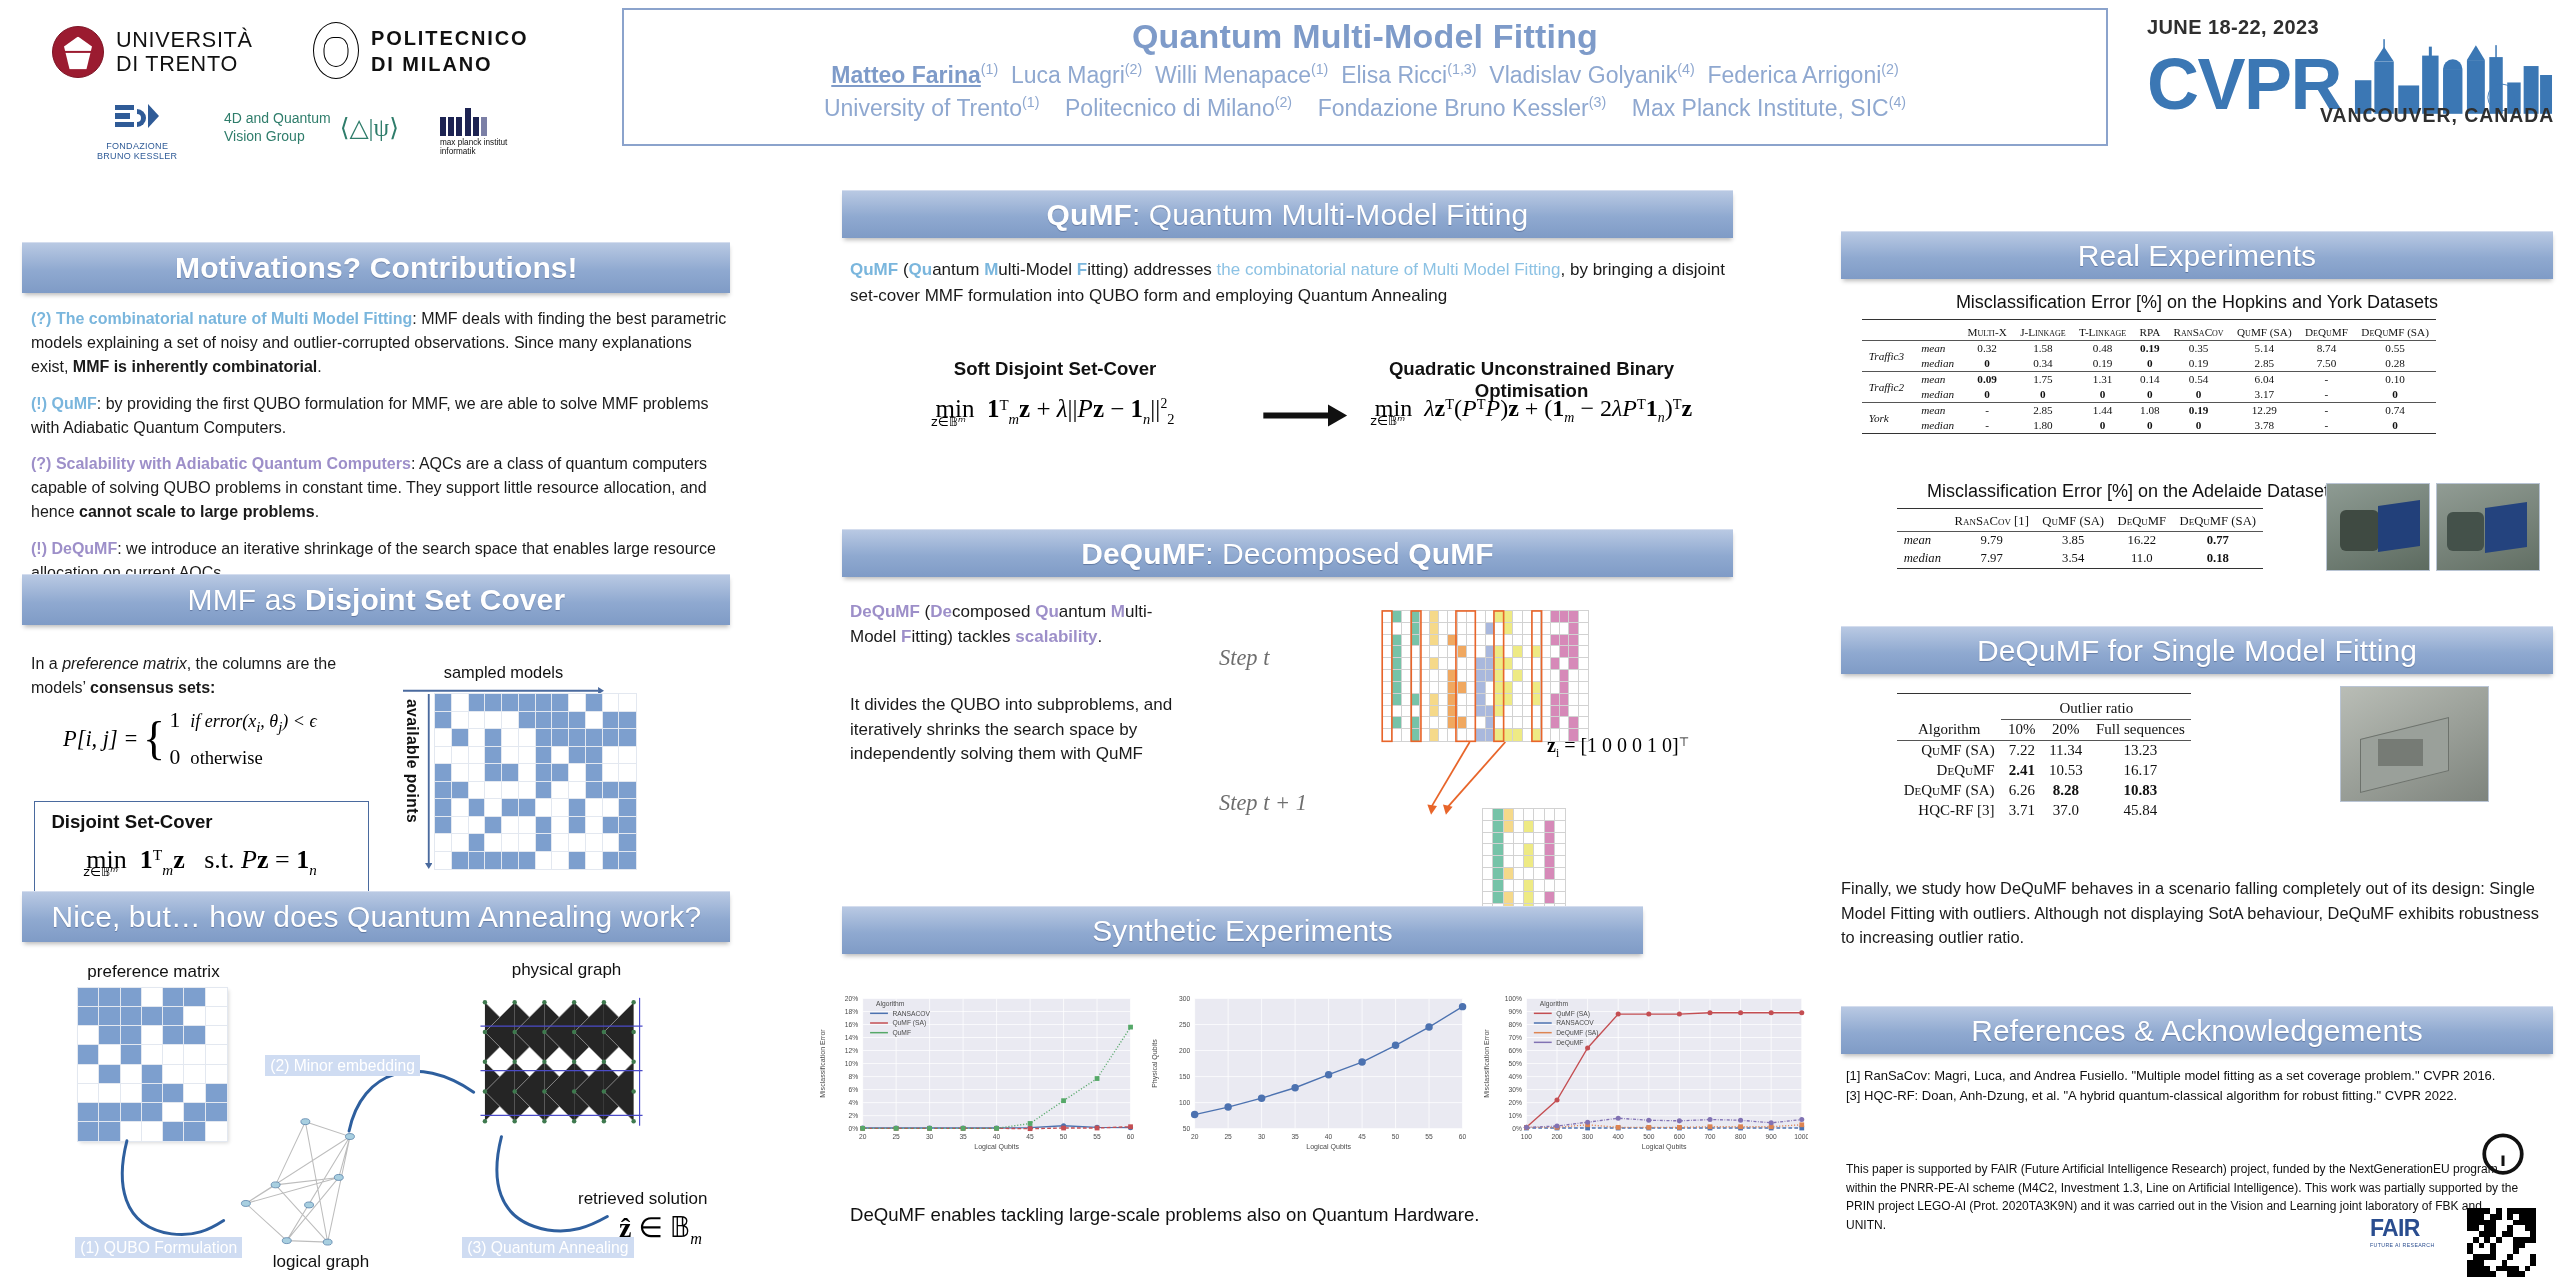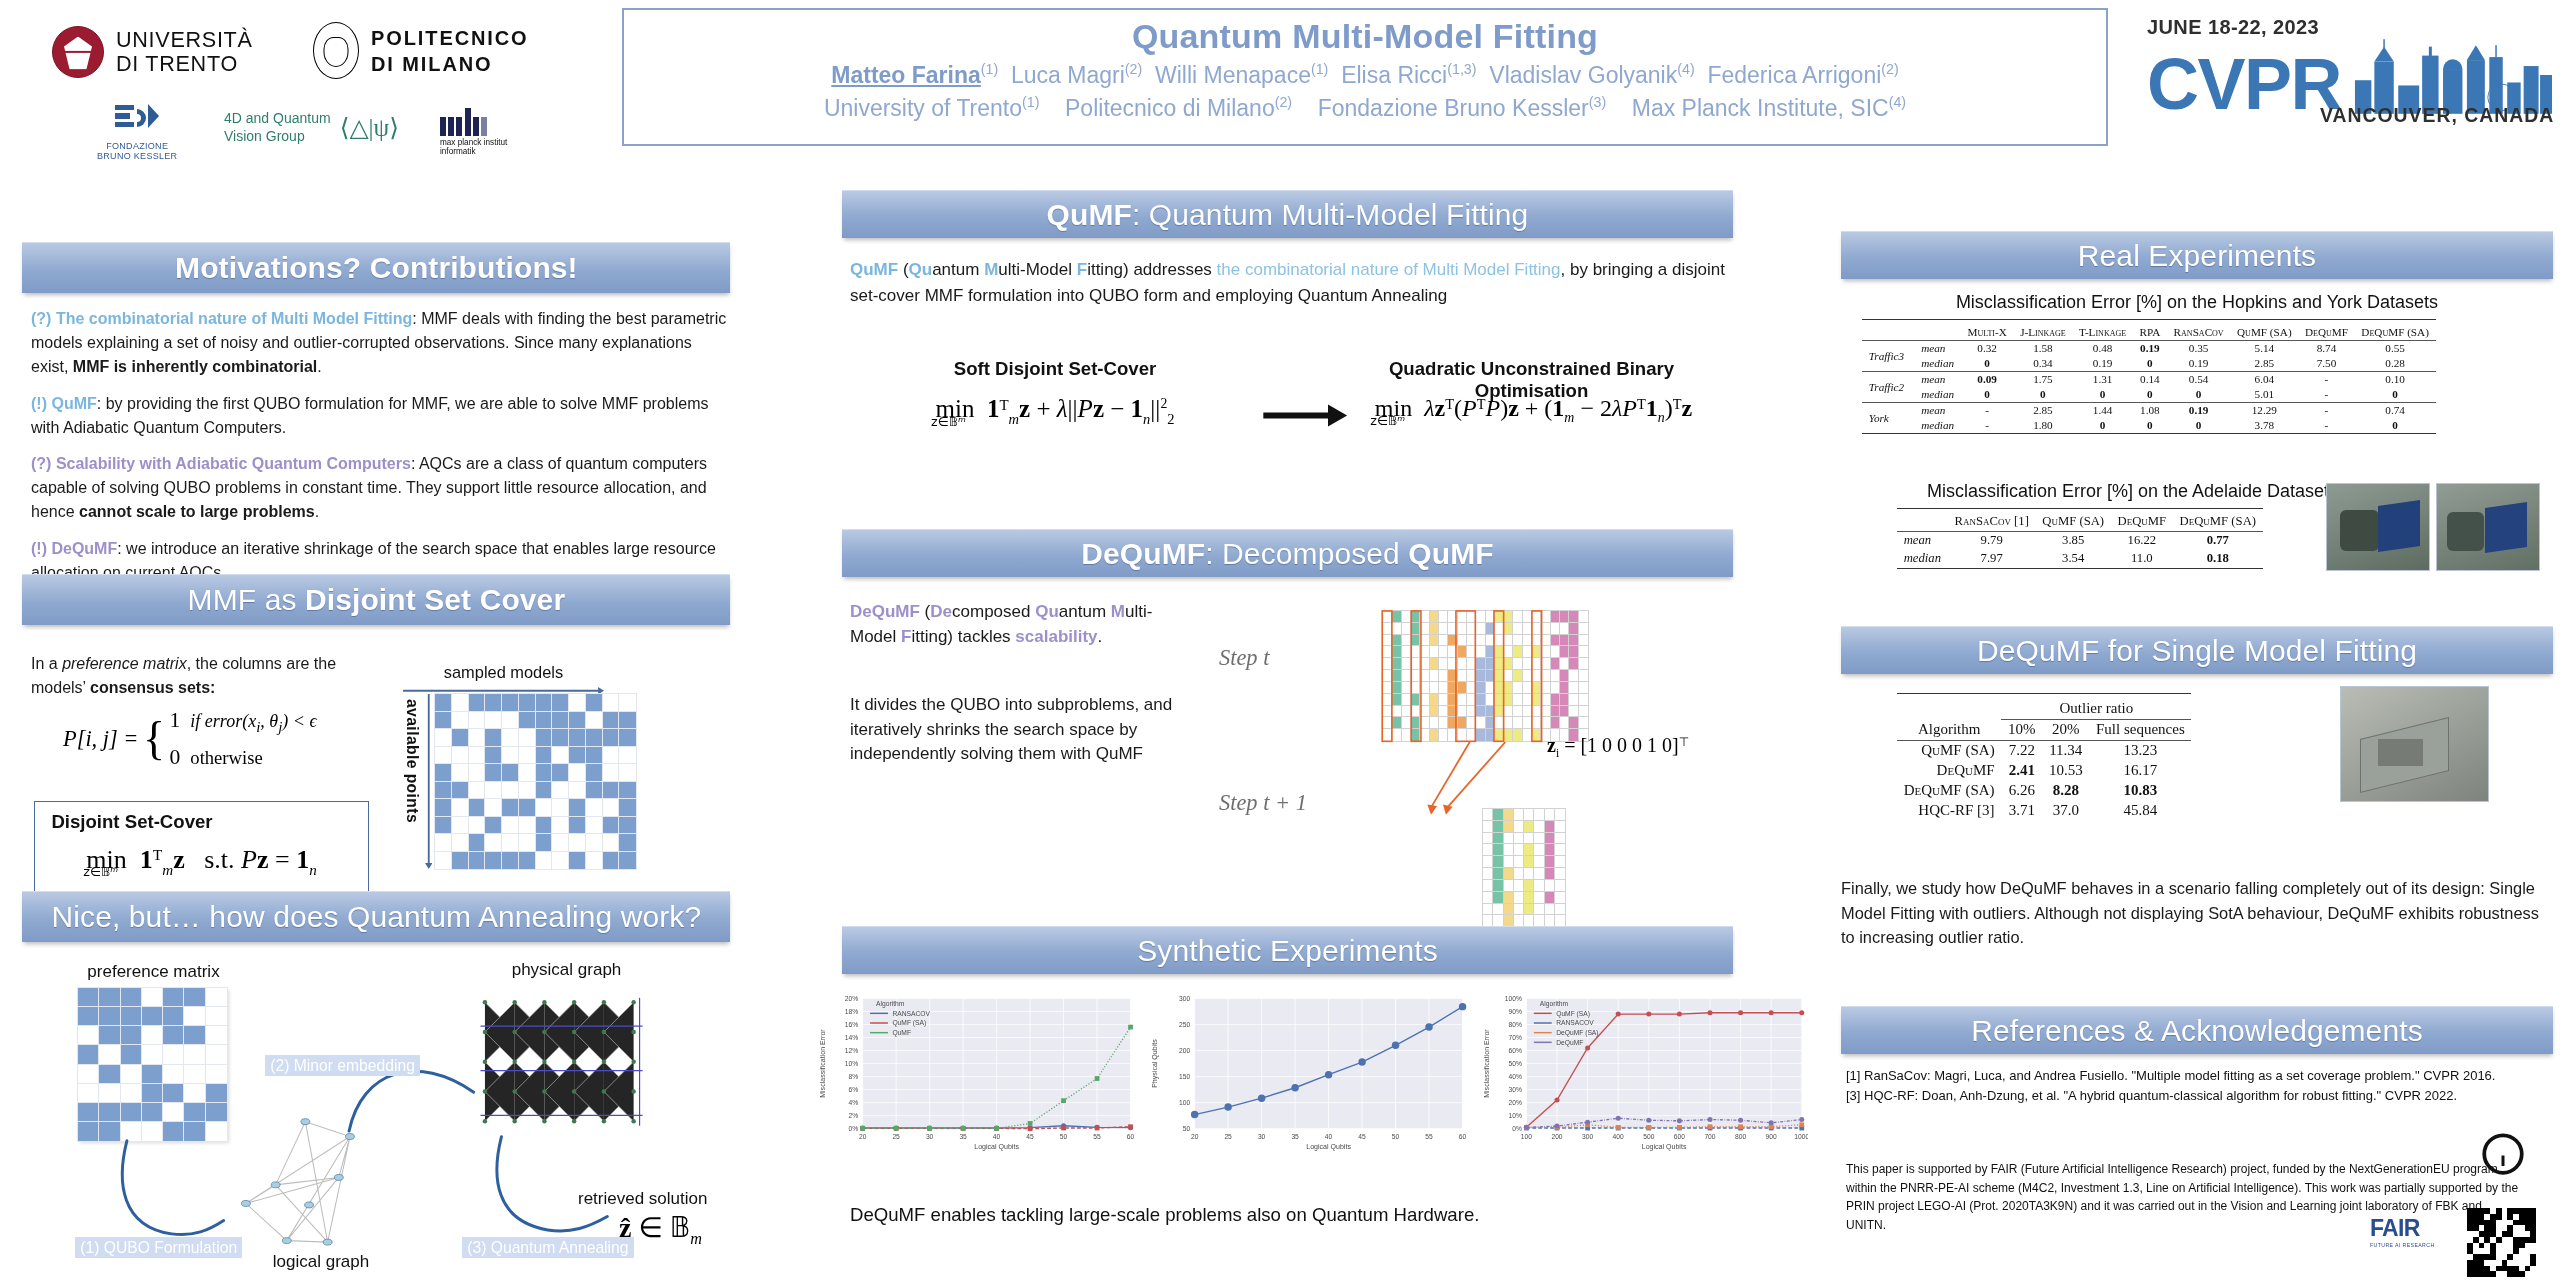--- a/index.html
+++ b/index.html
@@ -924,21 +924,21 @@
     <div style="background:#ffffff;outline:0.4px solid #d2d2d2;"></div>
     <div style="background:#ffffff;outline:0.4px solid #d2d2d2;"></div>
     <div style="background:#ffffff;outline:0.4px solid #d2d2d2;"></div>
     <div style="background:#ffffff;outline:0.4px solid #d2d2d2;"></div>
     <div style="background:#eeea84;outline:0.4px solid #d2d2d2;"></div>
     <div style="background:#ffffff;outline:0.4px solid #d2d2d2;"></div>
     <div style="background:#ffffff;outline:0.4px solid #d2d2d2;"></div>
     <div style="background:#ffffff;outline:0.4px solid #d2d2d2;"></div>
   </div>
 
-<div class="abs section-banner" style="left:842px; top:906px; width:891px; height:48px;margin-top:20px;">
+<div class="abs section-banner" style="left:842px; top:906px; width:801px; height:48px;">
   <span>Synthetic Experiments</span>
 </div>
 
 <div class="abs" id="chart-1" style="left:816px; top:991px; width:321px; height:160px;"><svg width="321" height="160" viewBox="0 0 430 215">
       <rect x="62" y="10" width="360" height="175" fill="#eaeaf2"></rect>
       <line x1="62" y1="185" x2="422" y2="185" stroke="#fff" stroke-width="1"></line>
       <text x="56" y="188.5" text-anchor="end" class="tick" font-family="Liberation Sans, sans-serif">0%</text>
       <line x1="62" y1="167.5" x2="422" y2="167.5" stroke="#fff" stroke-width="1"></line>
       <text x="56" y="171" text-anchor="end" class="tick" font-family="Liberation Sans, sans-serif">2%</text>
       <line x1="62" y1="150" x2="422" y2="150" stroke="#fff" stroke-width="1"></line>
@@ -1221,21 +1221,21 @@
           <td style="">-</td>
           <td style="">0.10</td>
         </tr>
         <tr class="">
           <td class="rowlabel" style="padding-left:10.4px;">median</td>
           <td style="font-weight:bold;">0</td>
           <td style="font-weight:bold;">0</td>
           <td style="font-weight:bold;">0</td>
           <td style="font-weight:bold;">0</td>
           <td style="font-weight:bold;">0</td>
-          <td style="">5.01</td>
+          <td style="">3.17</td>
           <td style="">-</td>
           <td style="font-weight:bold;">0</td>
         </tr>
         <tr class="rule-mid">
           <td rowspan="2" class="rowlabel">York</td>
           <td class="rowlabel" style="padding-left:10.4px;">mean</td>
           <td style="">-</td>
           <td style="">2.85</td>
           <td style="">1.44</td>
           <td style="">1.08</td>

